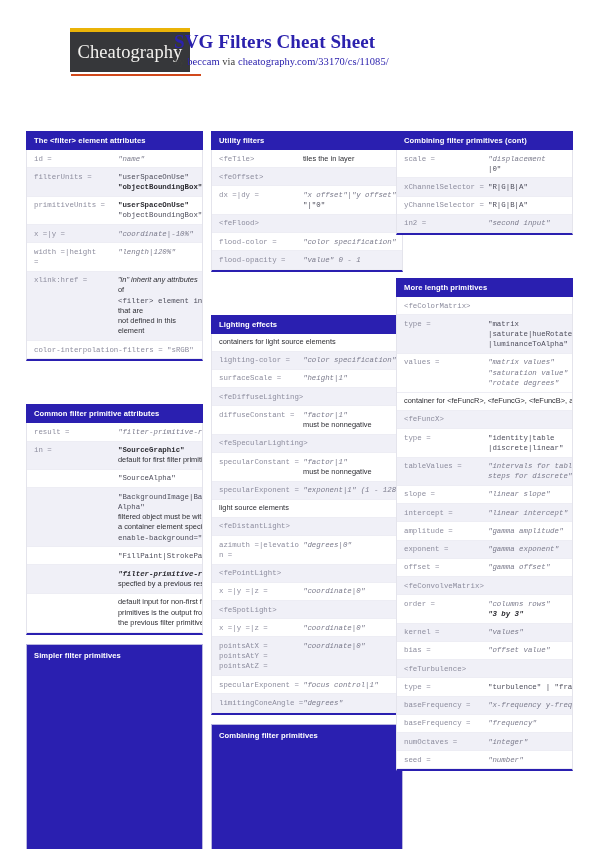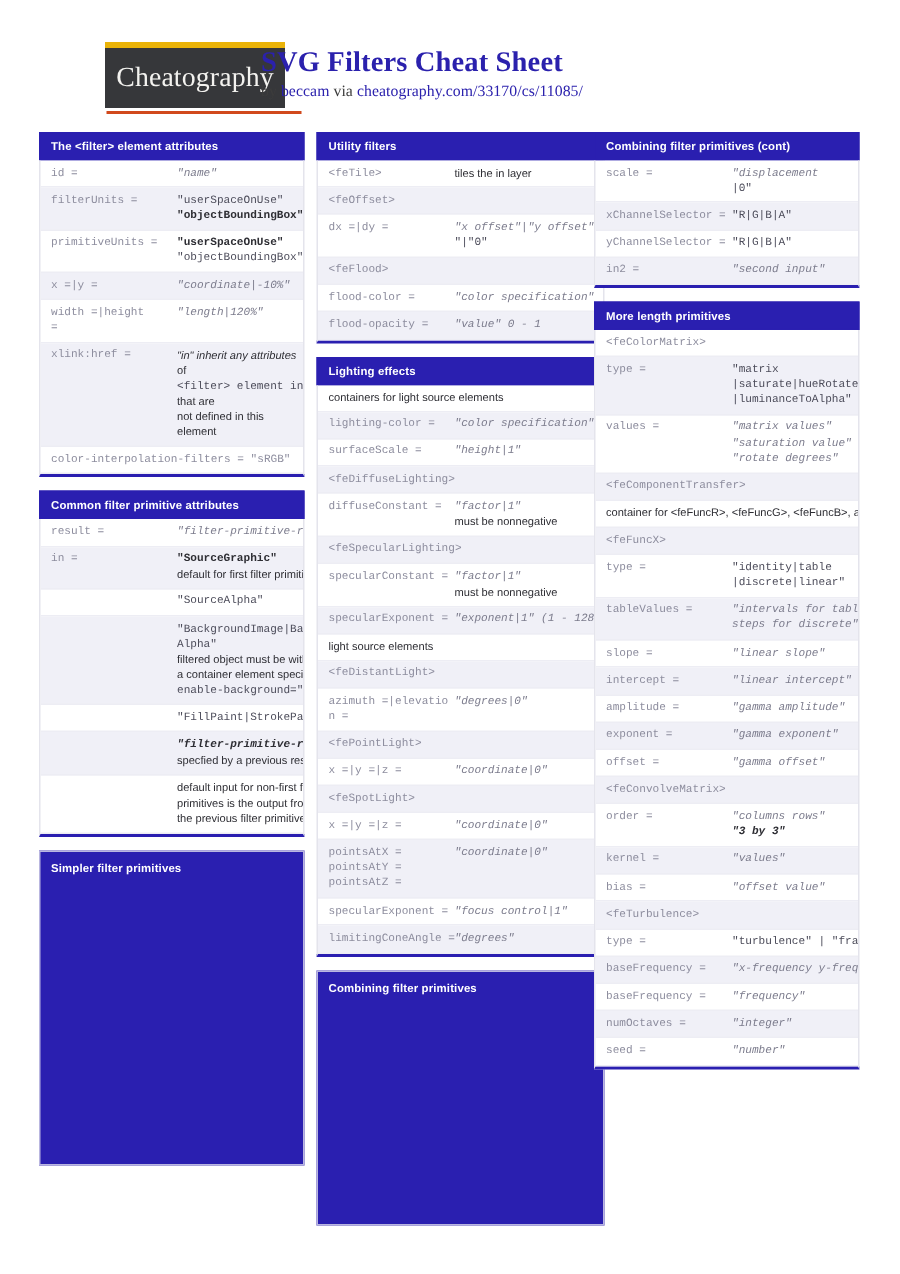--- a/index.html
+++ b/index.html
@@ -40,21 +40,21 @@
   }
   .byline a { color: #2b21ad; text-decoration: none; margin-top: 22px; }
 
   
   .col { position: absolute; top: 88px; }
   .col1 { left: 26px; width: 177px; }
   .col2 { left: 211px; width: 192px; }
   .col3 { left: 396px; width: 177px; }
 
   
-  .block { margin-bottom: 9px; }
+  .block { margin-bottom: 9px; margin-top: 43px; }
   .block-head {
     background: #2a1fb0; color: #ffffff;
     font-size: 7.6px; font-weight: bold;
     padding: 4px 6px 4px 7px;
     letter-spacing: .1px;
     border: 1px solid #2a1fb0;
   }
   .block-body {
     border-left: 1px solid #e4e4ec;
     border-right: 1px solid #e4e4ec;
@@ -485,23 +485,20 @@
           <div class="row">
             <div class="cell-k">
               <div class="line mono">values =</div>
             </div>
             <div class="cell-v">
               <div class="line mono-i">"matrix values"</div>
               <div class="line mono-i">"saturation value"</div>
               <div class="line mono-i">"rotate degrees"</div>
             </div>
           </div>
-          <div class="row odd full">
-            <div class="line mono">&lt;feComponentTransfer&gt;</div>
-          </div>
           <div class="row full">
             <div class="line sans">container for &lt;feFuncR&gt;, &lt;feFuncG&gt;, &lt;feFuncB&gt;, and &lt;feFuncA&gt; elements.</div>
           </div>
           <div class="row odd full">
             <div class="line mono">&lt;feFuncX&gt;</div>
           </div>
           <div class="row">
             <div class="cell-k">
               <div class="line mono">type =</div>
             </div>

